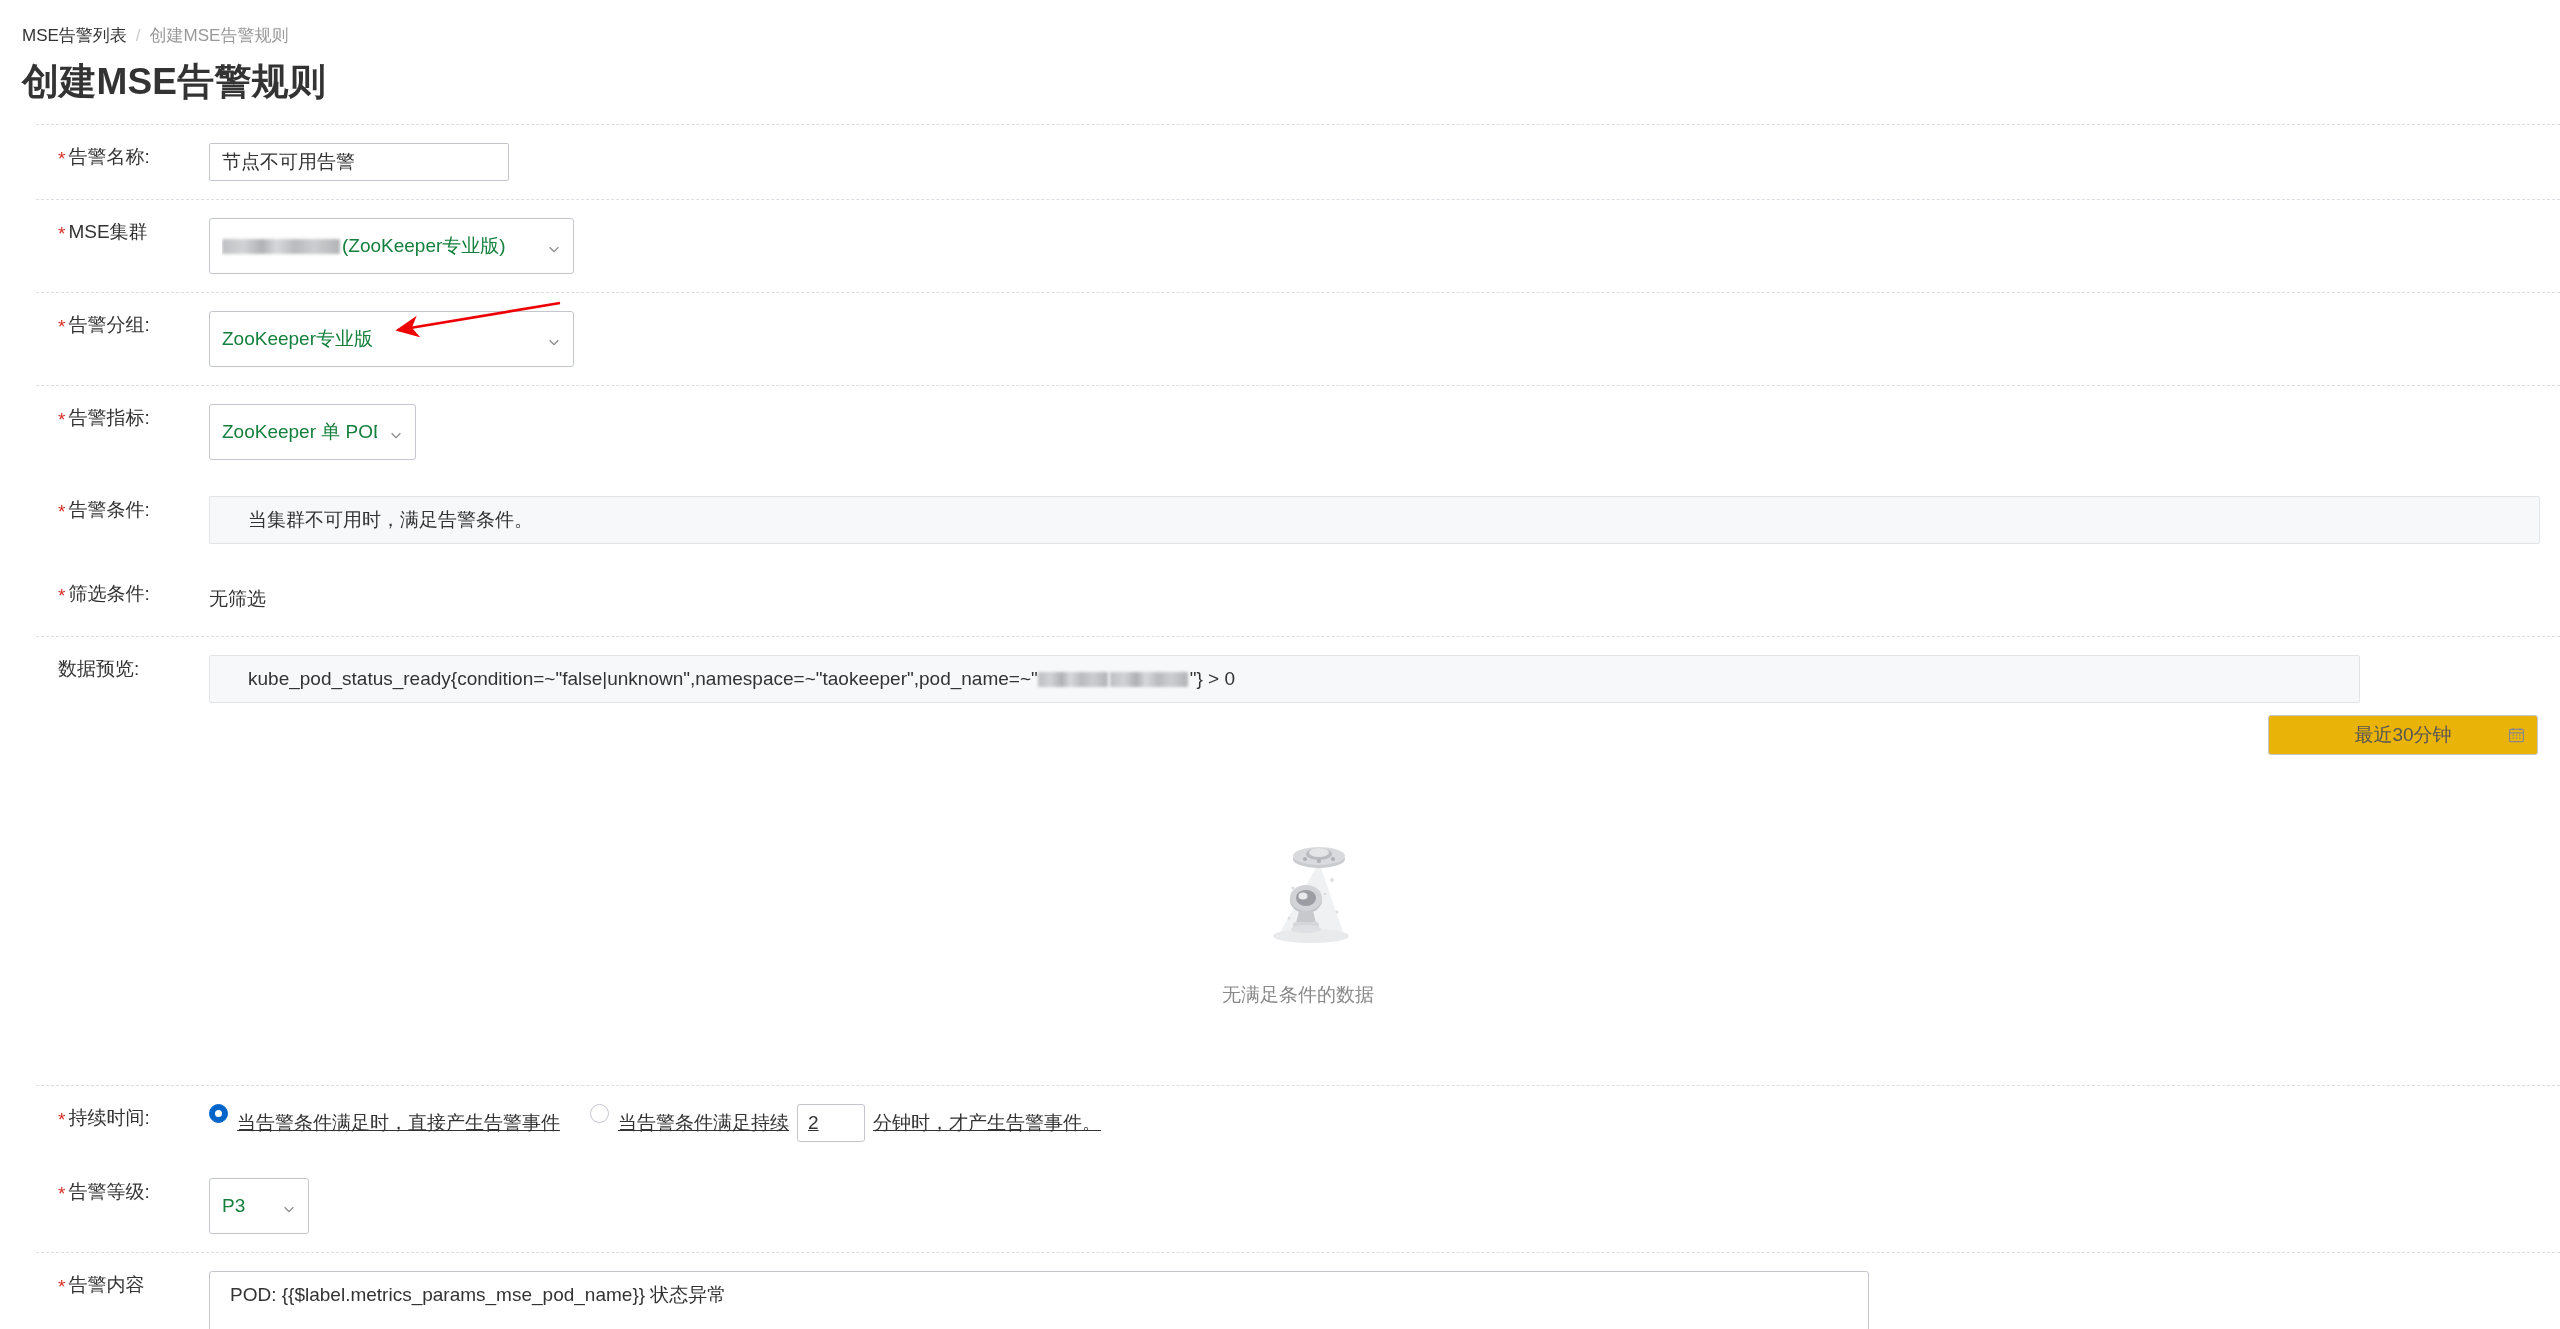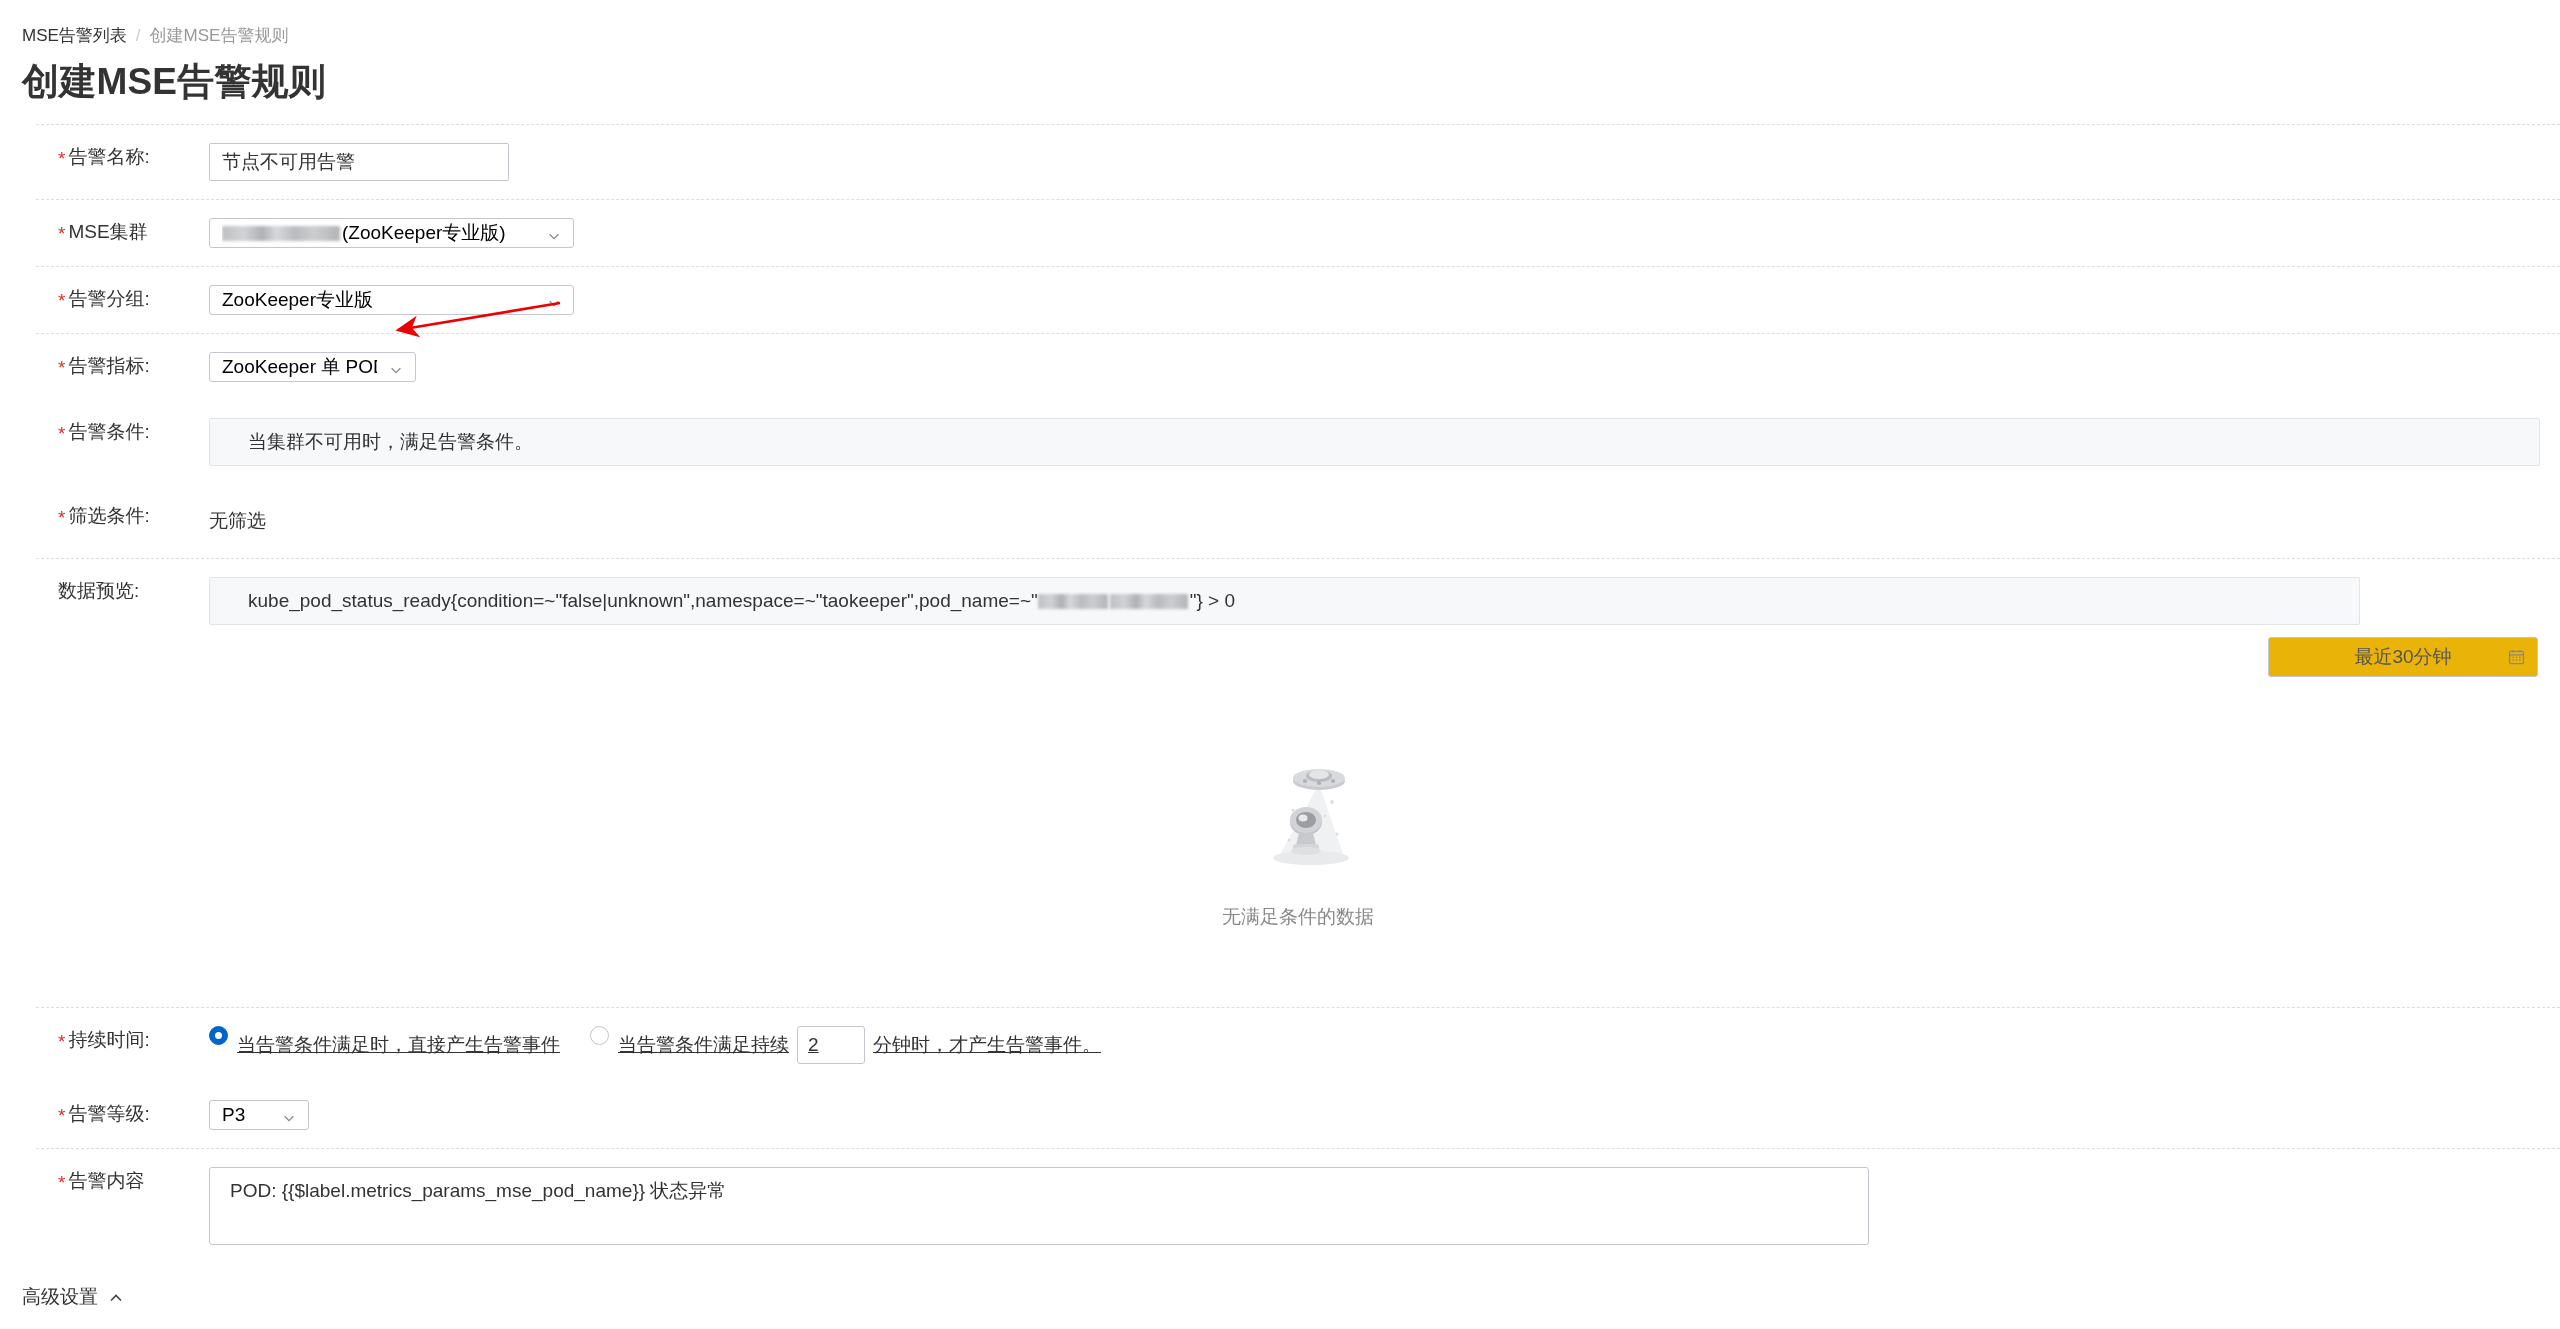--- a/index.html
+++ b/index.html
@@ -88,29 +88,29 @@
     color: #333;
     padding: 0 12px;
     line-height: 36px;
     font-family: inherit;
     outline: none;
   }
 
   
   .select {
     position: relative;
-    height: 30px;
+    height: 56px;
     border: 1px solid #c4c6cf;
     border-radius: 3px;
     background: #fff;
     display: inline-flex;
     align-items: center;
     padding: 0 12px;
     font-size: 19px;
-    color: #000000;
+    color: #15803d;
     cursor: pointer;
     user-select: none;
   }
   .select .sel-val {
     flex: 1 1 auto;
     white-space: nowrap;
     overflow: hidden;
     text-overflow: ellipsis;
     display: flex;
     align-items: center;

